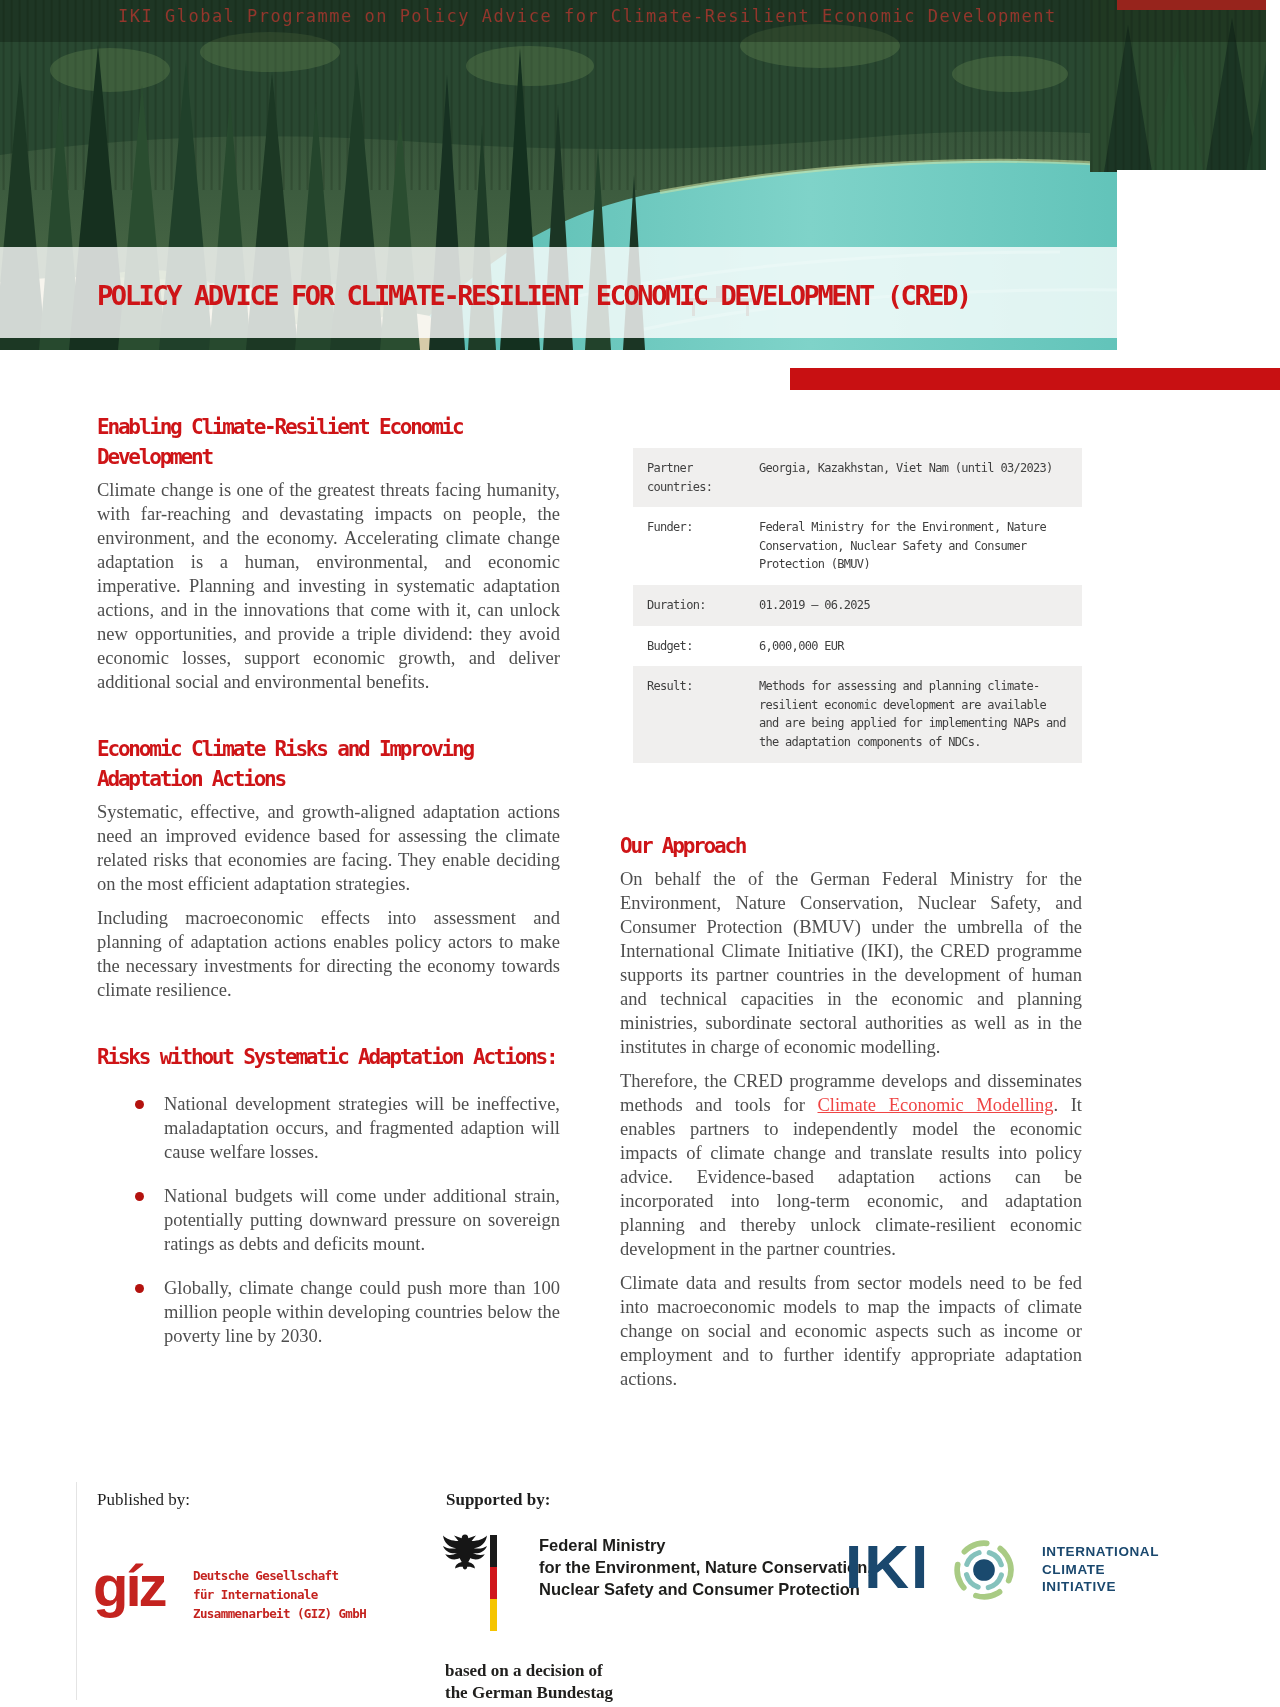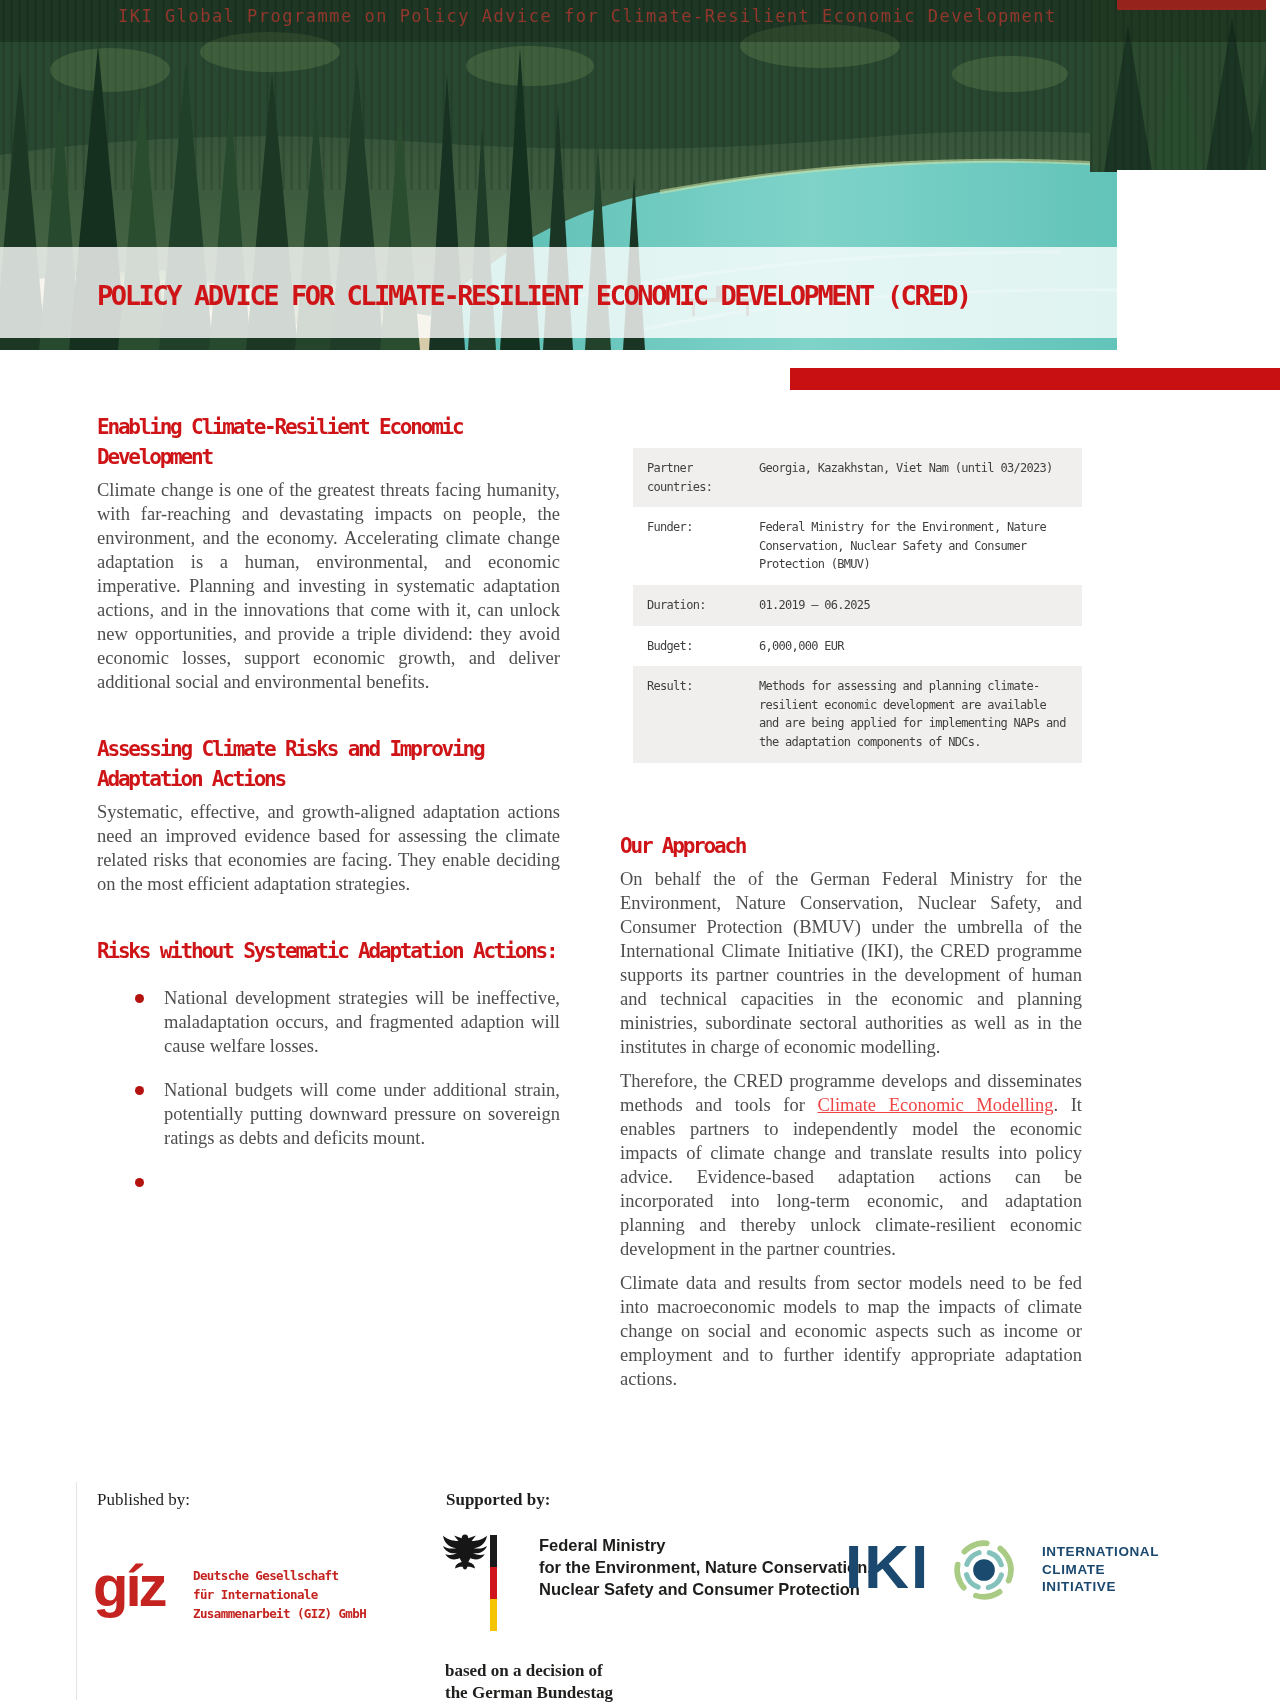--- a/index.html
+++ b/index.html
@@ -145,36 +145,38 @@
 
   <div class="abs title-band"></div>
   <div class="abs page-title mono">POLICY ADVICE FOR CLIMATE-RESILIENT ECONOMIC DEVELOPMENT (CRED)</div>
 
   <div class="abs red-bar"></div>
 
   <div class="abs col-left">
     <h3 class="h-red">Enabling Climate-Resilient Economic Development</h3>
     <p class="body-p mt6">Climate change is one of the greatest threats facing humanity, with far-reaching and devastating impacts on people, the environment, and the economy. Accelerating climate change adaptation is a human, environmental, and economic imperative. Planning and investing in systematic adaptation actions, and in the innovations that come with it, can unlock new opportunities, and provide a triple dividend: they avoid economic losses, support economic growth, and deliver additional social and environmental benefits.</p>
 
-    <h3 class="h-red mt40">Assessing Climate Risks and Improving Adaptation Actions</h3>
+    <h3 class="h-red mt40">Economic Climate Risks and Improving Adaptation Actions</h3>
     <p class="body-p mt6">Systematic, effective, and growth-aligned adaptation actions need an improved evidence based for assessing the climate related risks that economies are facing. They enable deciding on the most efficient adaptation strategies.</p>
+    <p class="body-p mt10">Including macroeconomic effects into assessment and planning of adaptation actions enables policy actors to make the necessary investments for directing the economy towards climate resilience.</p>
 
     <h3 class="h-red mt40">Risks without Systematic Adaptation Actions:</h3>
 
     <div class="mt18">
       <div class="bullet-row">
         <span class="bullet-dot"></span>
         <div class="bullet-text">National development strategies will be ineffective, maladaptation occurs, and fragmented adaption will cause welfare losses.</div>
       </div>
       <div class="bullet-row">
         <span class="bullet-dot"></span>
         <div class="bullet-text">National budgets will come under additional strain, potentially putting downward pressure on sovereign ratings as debts and deficits mount.</div>
       </div>
       <div class="bullet-row">
         <span class="bullet-dot"></span>
+        <div class="bullet-text">Globally, climate change could push more than 100 million people within developing countries below the poverty line by 2030.</div>
       </div>
     </div>
   </div>
 
   <div class="abs col-right">
 
     <div class="info-table">
       <div class="tr odd">
         <div class="lbl">Partner countries:</div>
         <div class="val">Georgia, Kazakhstan, Viet Nam (until 03/2023)</div>

